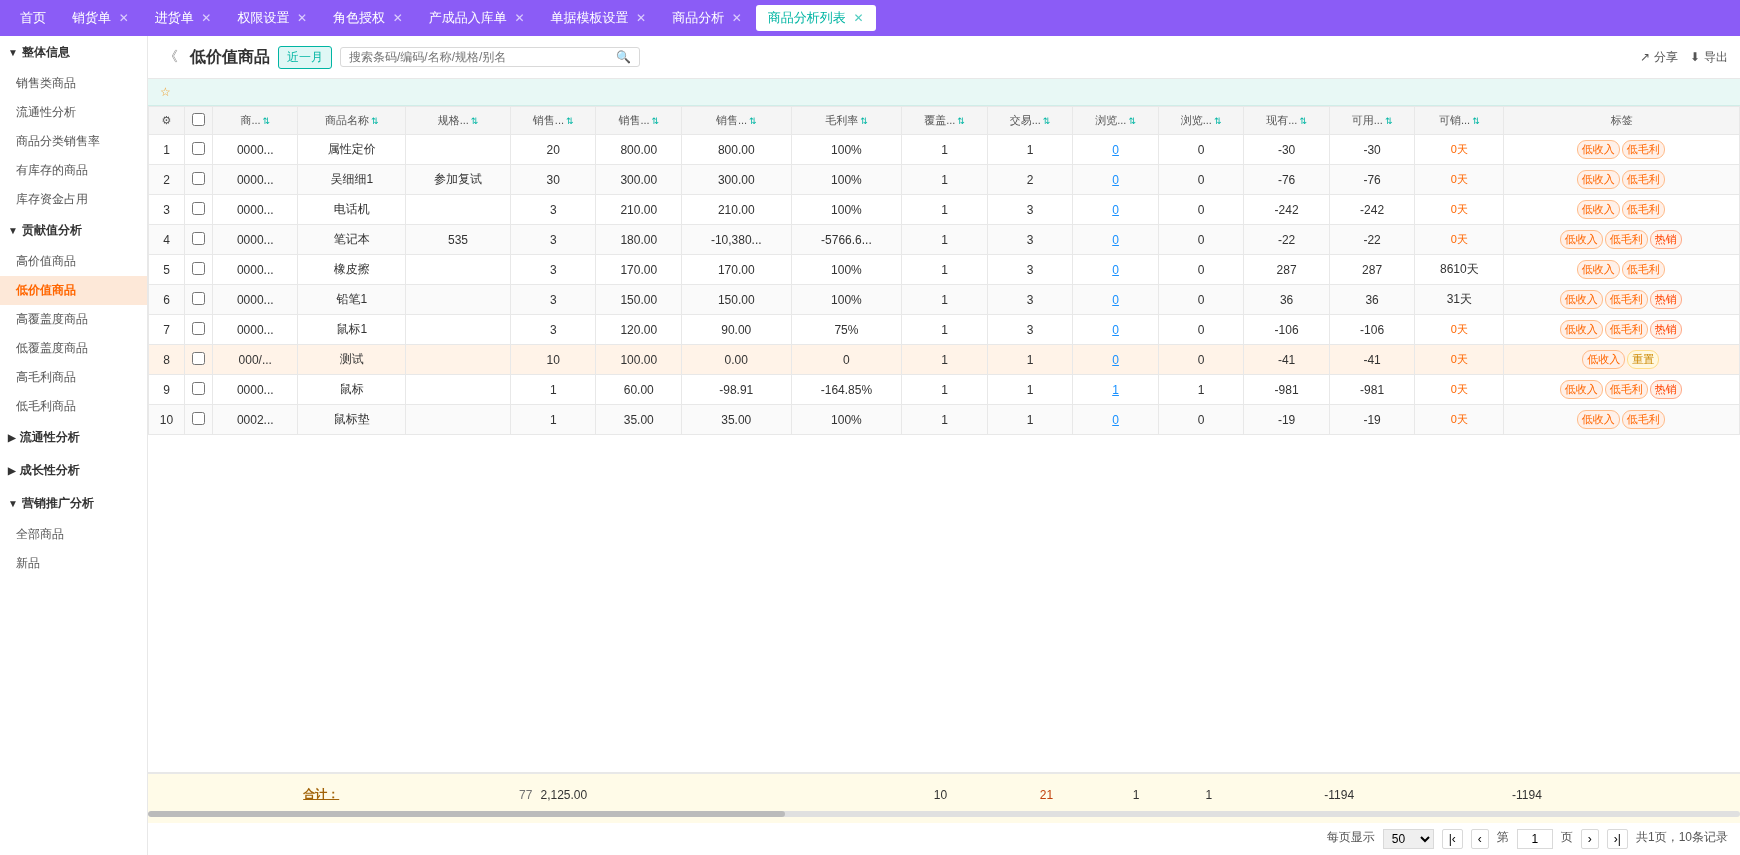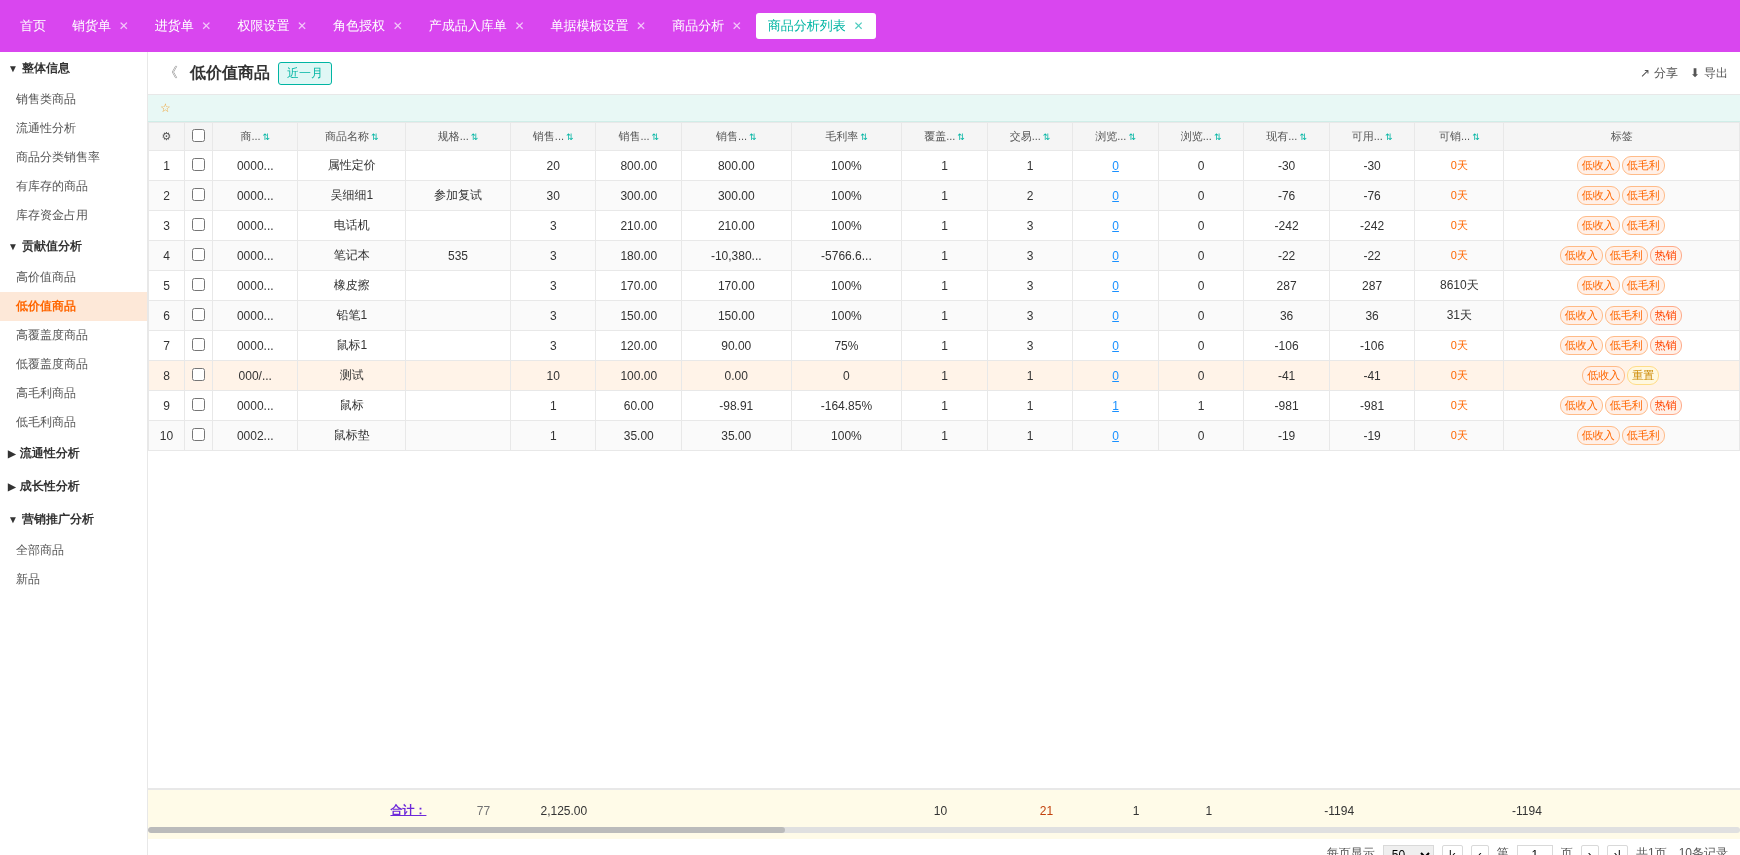--- a/index.html
+++ b/index.html
@@ -2,22 +2,22 @@
 <html><head>
   <meta charset="utf-8">
   <style>
     * { box-sizing: border-box; margin: 0; padding: 0; font-family: 'Microsoft YaHei', Arial, sans-serif; font-size: 12px; }
     body { background: #f5f5f5; overflow: hidden; width: 1740px; height: 855px; }
 
     
     .top-nav {
       display: flex;
       align-items: center;
-      background: #d946ef;
-      height: 52px;
+      background: #8b5cf6;
+      height: 36px;
       padding: 0 8px;
       gap: 2px;
       flex-shrink: 0;
     }
     .nav-item {
       color: #fff;
       padding: 4px 12px;
       cursor: pointer;
       border-radius: 3px;
       white-space: nowrap;
@@ -299,20 +299,24 @@
     <div class="sidebar-item">全部商品</div>
     <div class="sidebar-item">新品</div>
   </div>
 
   <div class="content">
 
     <div class="content-header">
       <span class="collapse-btn">《</span>
       <span class="page-title">低价值商品</span>
       <button class="filter-btn">近一月</button>
+      <div class="search-box">
+        <input type="text" placeholder="搜索条码/编码/名称/规格/别名" style="">
+        <span class="search-icon">🔍</span>
+      </div>
       <div class="header-actions">
         <div class="action-btn">
           <span>↗</span>
           <span>分享</span>
         </div>
         <div class="action-btn">
           <span>⬇</span>
           <span>导出</span>
         </div>
       </div>
@@ -543,22 +547,22 @@
     </div>
 
     <div class="footer">
 
       <div style="background:#fffbe8; border-top:1px solid #e8e8e8; padding:6px 0; overflow-x:auto;">
         <table style="width:100%; min-width:1400px; border-collapse:collapse;">
           <tbody>
             <tr>
               <td style="width:36px; border:none;"></td>
               <td style="width:28px; border:none;"></td>
-              <td style="border:none; padding:6px 4px; font-weight:bold; color:#6d28d9; text-align:right;text-decoration:underline;" colspan="3">合计：</td>
-              <td style="border:none; padding:6px 4px; text-align:center; color:#737373;">77</td>
+              <td style="border:none; padding:6px 4px; font-weight:bold; color:#a16207; text-align:center;text-decoration:underline;" colspan="3">合计：</td>
+              <td style="border:none; padding:6px 4px; text-align:right; color:#737373;">77</td>
               <td style="border:none; padding:6px 4px; text-align:left; color:#333;">2,125.00</td>
               <td style="border:none; padding:6px 4px; text-align:center;"></td>
               <td style="border:none; padding:6px 4px; text-align:center;"></td>
               <td style="border:none; padding:6px 4px; text-align:center; color:#333;">10</td>
               <td style="border:none; padding:6px 4px; text-align:center; color:#c2410c;">21</td>
               <td style="border:none; padding:6px 4px; text-align:center; color:#333;">1</td>
               <td style="border:none; padding:6px 4px; text-align:center; color:#333;">1</td>
               <td style="border:none; padding:6px 4px; text-align:center; color:#333;">-1194</td>
               <td style="border:none; padding:6px 4px; text-align:center; color:#333;">-1194</td>
               <td style="border:none;"></td>

